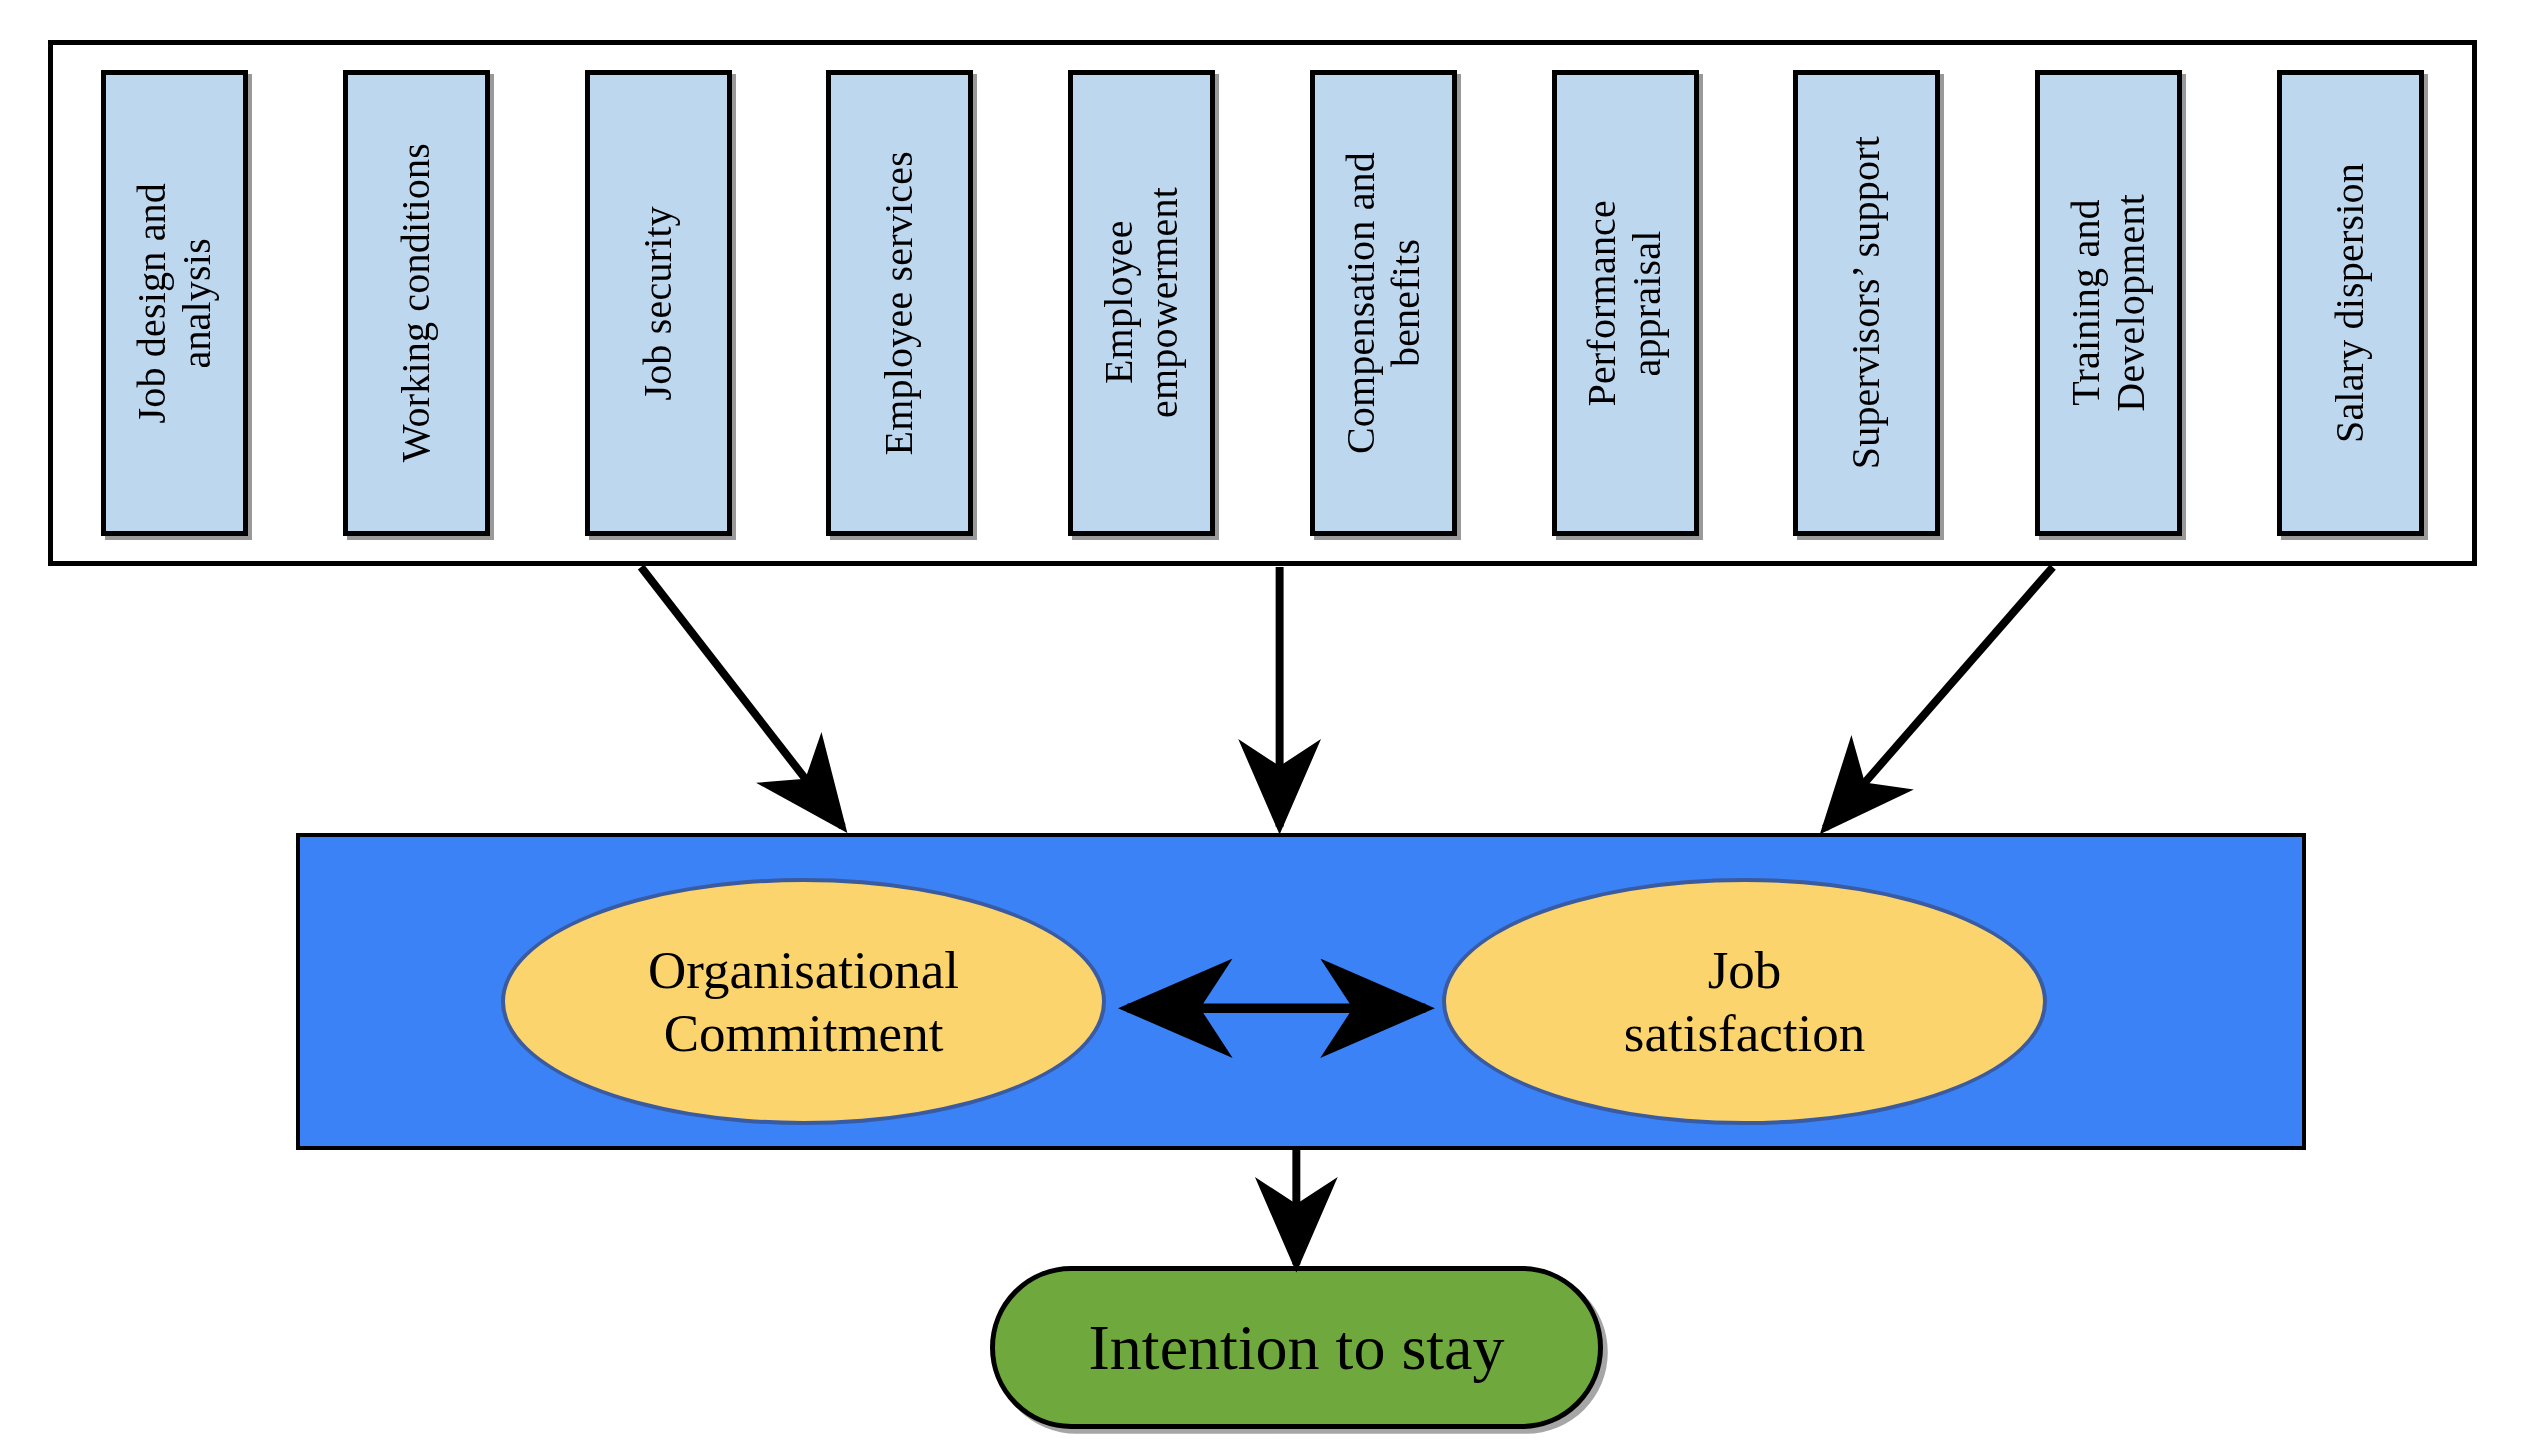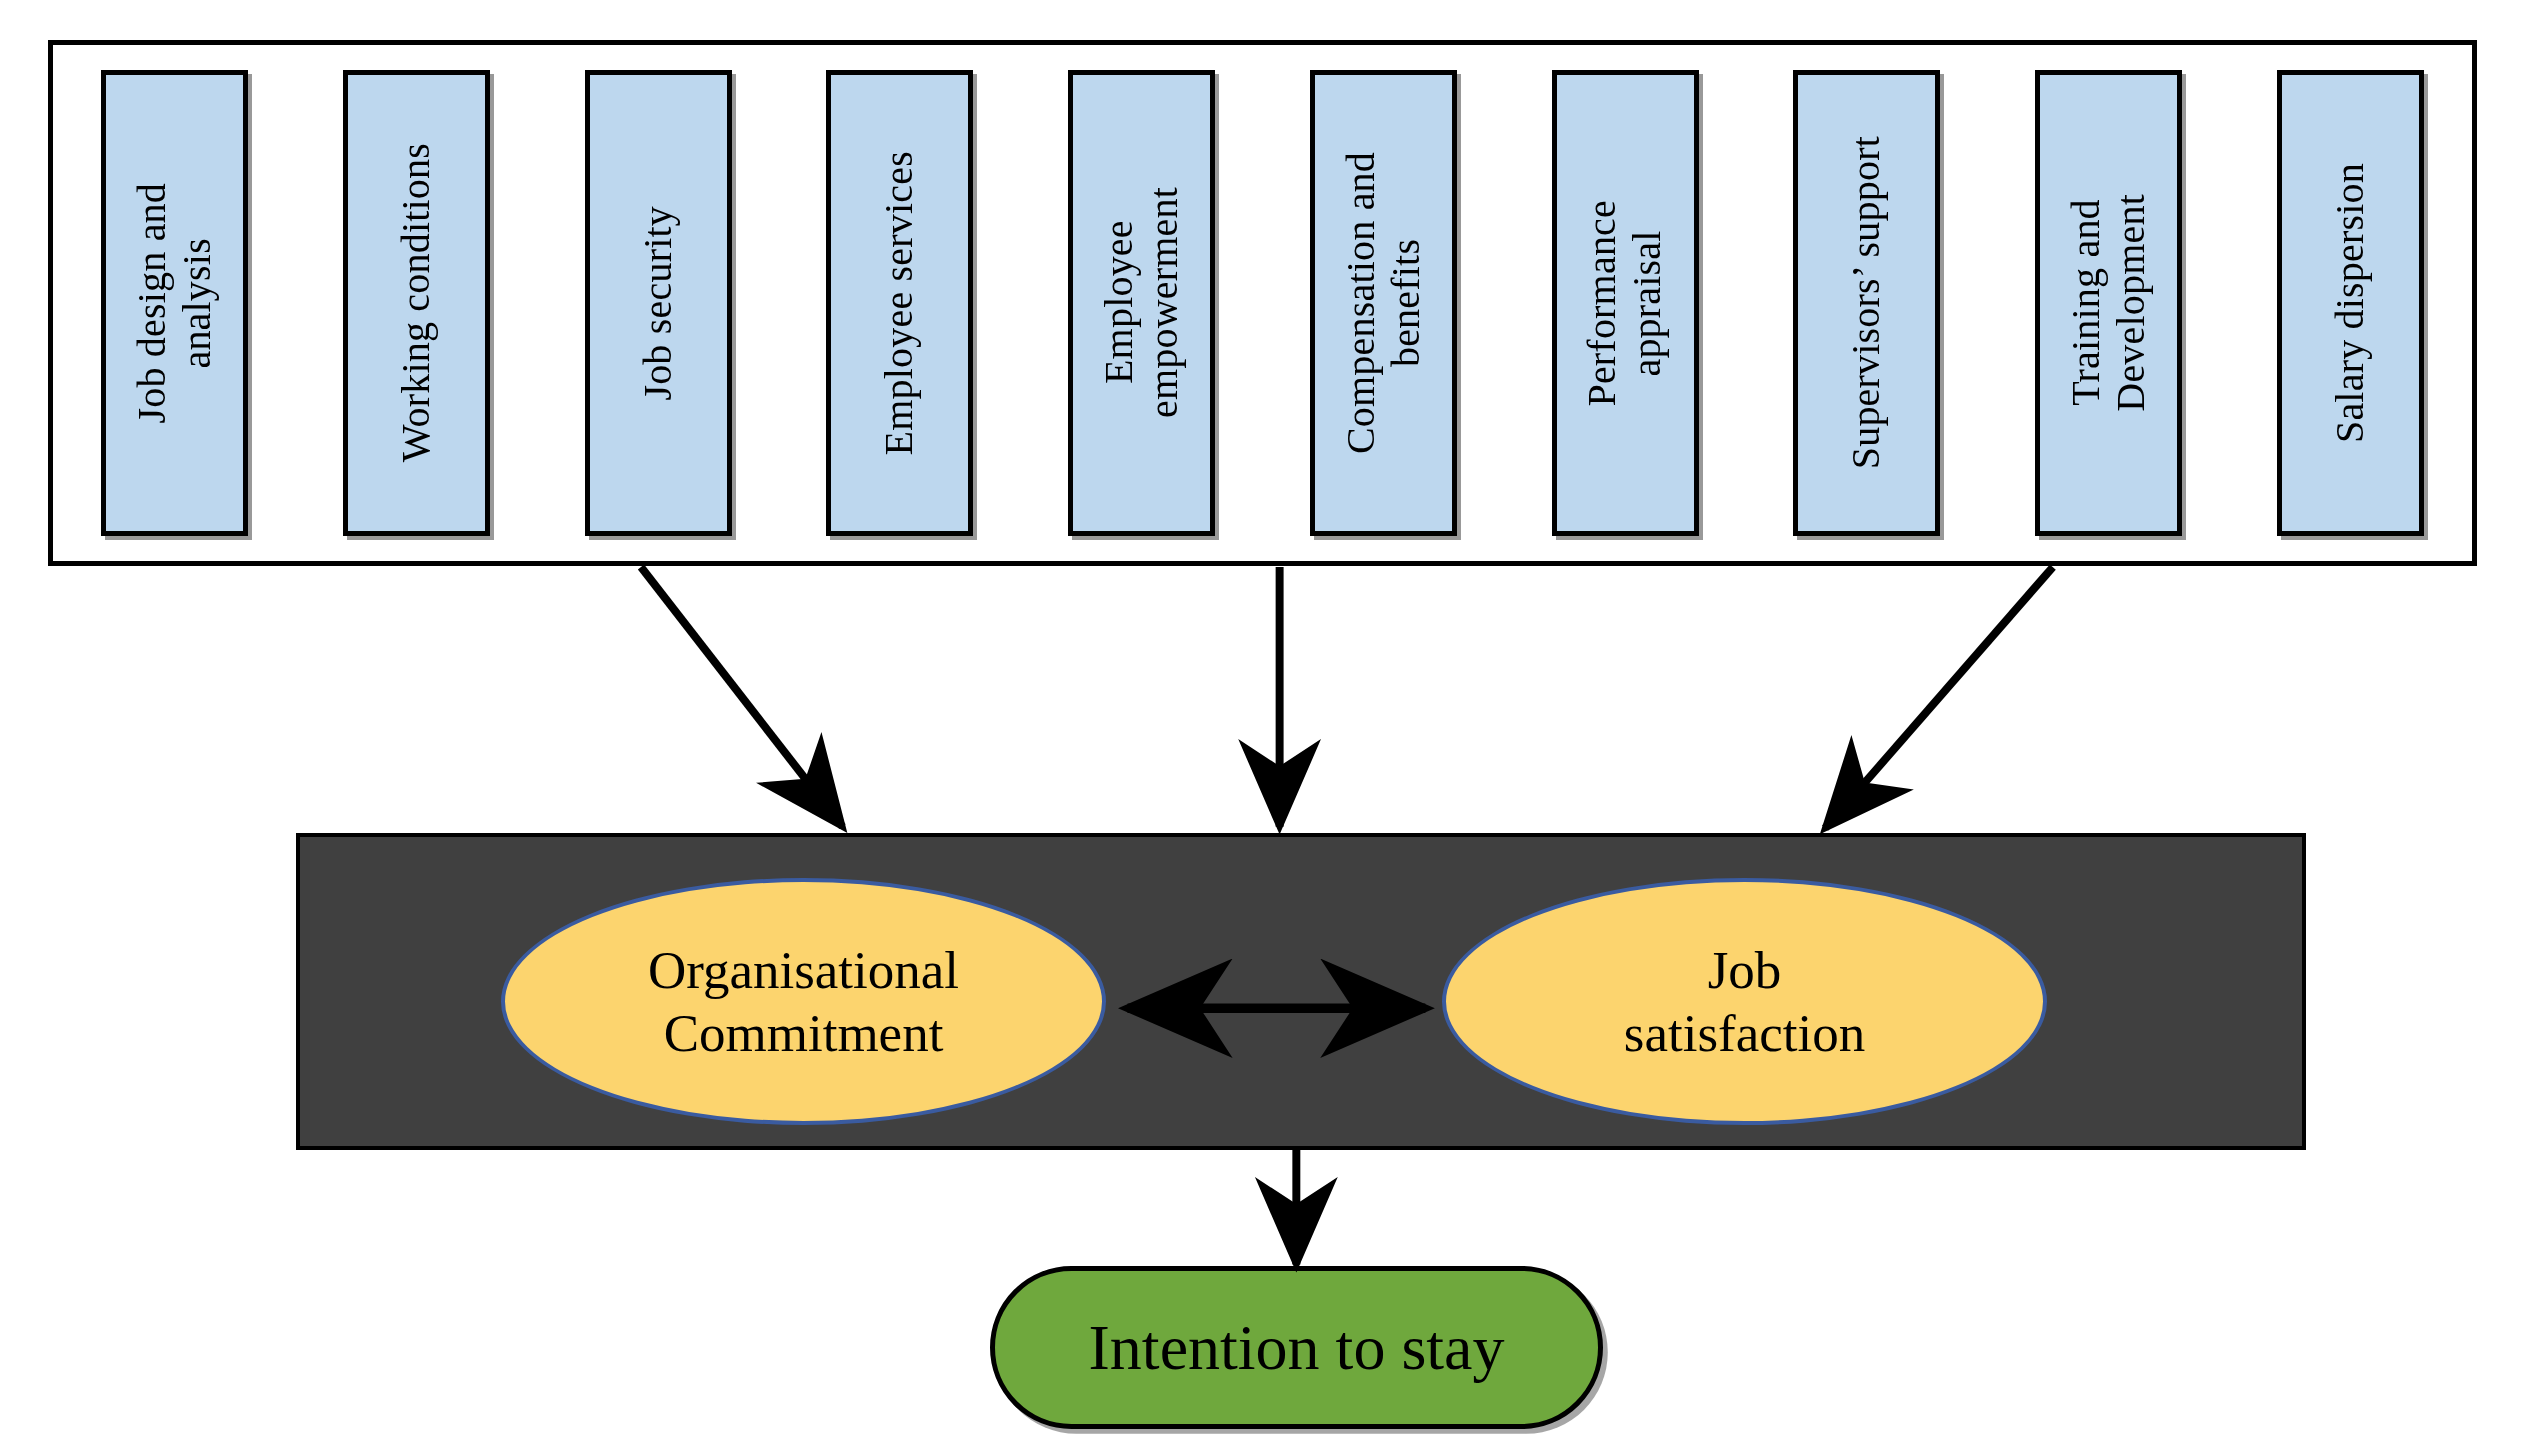--- a/index.html
+++ b/index.html
@@ -71,21 +71,21 @@
 
   
   .mid-container {
     position: absolute;
     left: 296px;
     top: 833px;
     width: 2010px;
     height: 317px;
     border: 4.8px solid #000000;
     box-sizing: border-box;
-    background: #404040;
+    background: #3b82f6;
   }
 
   .ellipse {
     position: absolute;
     background: #fcd46e;
     border: 4.8px solid #3a5ba0;
     border-radius: 50%;
     box-sizing: border-box;
     display: flex;
     align-items: center;

